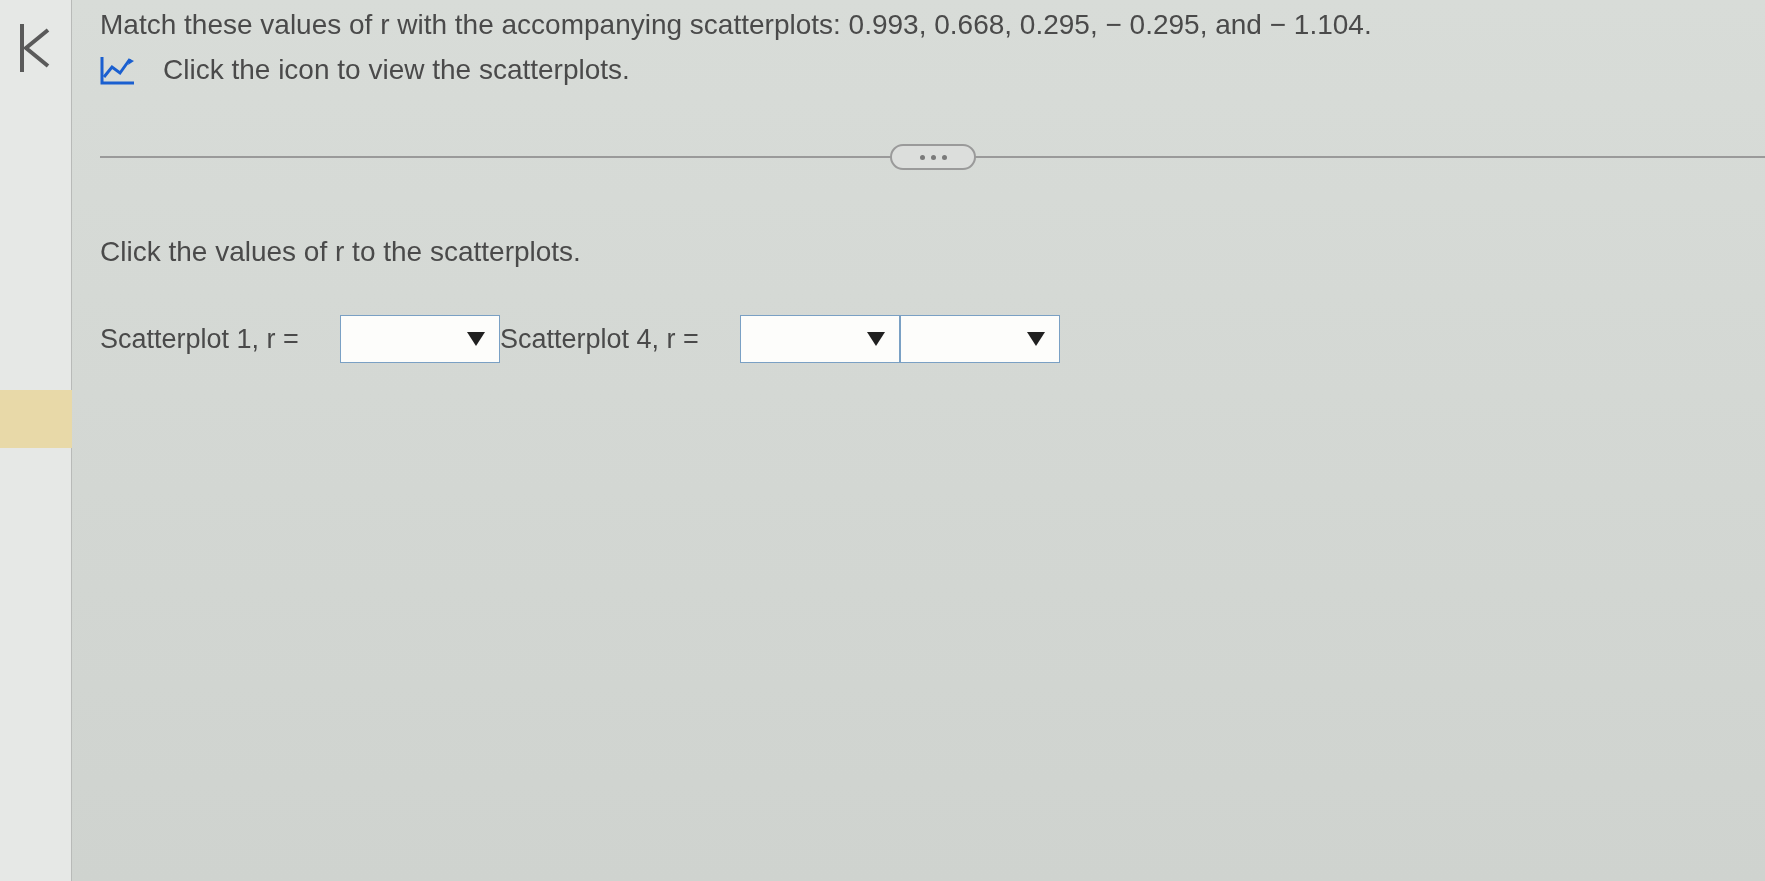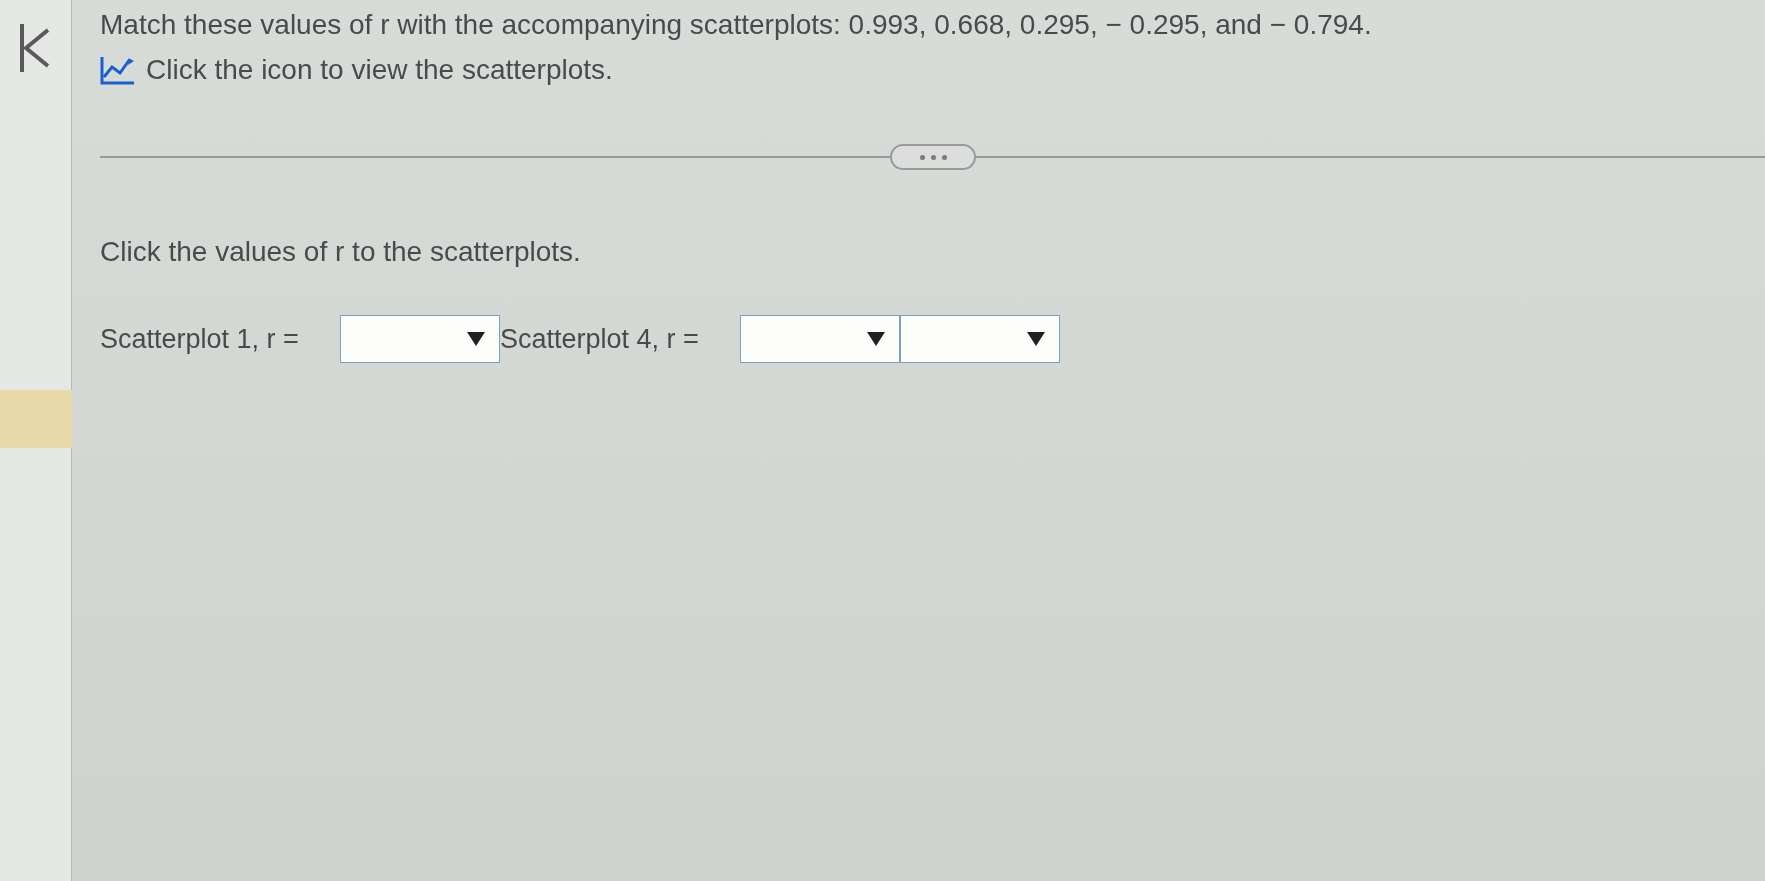--- a/index.html
+++ b/index.html
@@ -57,21 +57,21 @@
     }
     .question-text {
       font-size: 28px;
       color: #4a4a4a;
       line-height: 1.5;
       margin-bottom: 4px;
     }
     .icon-row {
       display: flex;
       align-items: center;
-      gap: 10px;
+      gap: 27px;
       margin-top: 8px;
     }
     .chart-icon {
       width: 36px;
       height: 30px;
       cursor: pointer;
     }
     .icon-link-text {
       font-size: 28px;
       color: #4a4a4a;
@@ -153,21 +153,21 @@
   <div class="back-arrow">
     <svg viewBox="0 0 48 48" width="48" height="48">
       <line x1="10" y1="0" x2="10" y2="48"></line>
       <polyline points="36,6 14,24 36,42"></polyline>
     </svg>
   </div>
   <div class="highlight-strip"></div>
 </div>
 
 <div class="content">
-  <div class="question-text">Match these values of r with the accompanying scatterplots: 0.993, 0.668, 0.295, − 0.295, and − 0.794.</div>
+  <div class="question-text">Match these values of r with the accompanying scatterplots: 0.993, 0.668, 0.295, − 0.295, and − 1.104.</div>
   <div class="icon-row">
     <svg class="chart-icon" viewBox="0 0 36 30">
       <polyline points="2,2 2,28 34,28" stroke="#1a5fd0" stroke-width="3" fill="none"></polyline>
       <polyline points="4,22 12,12 20,18 30,4" stroke="#1a5fd0" stroke-width="3" fill="none"></polyline>
       <polygon points="30,4 34,6 28,10" fill="#1a5fd0"></polygon>
     </svg>
     <span class="icon-link-text">Click the icon to view the scatterplots.</span>
   </div>
 
   <div class="divider-wrap">

